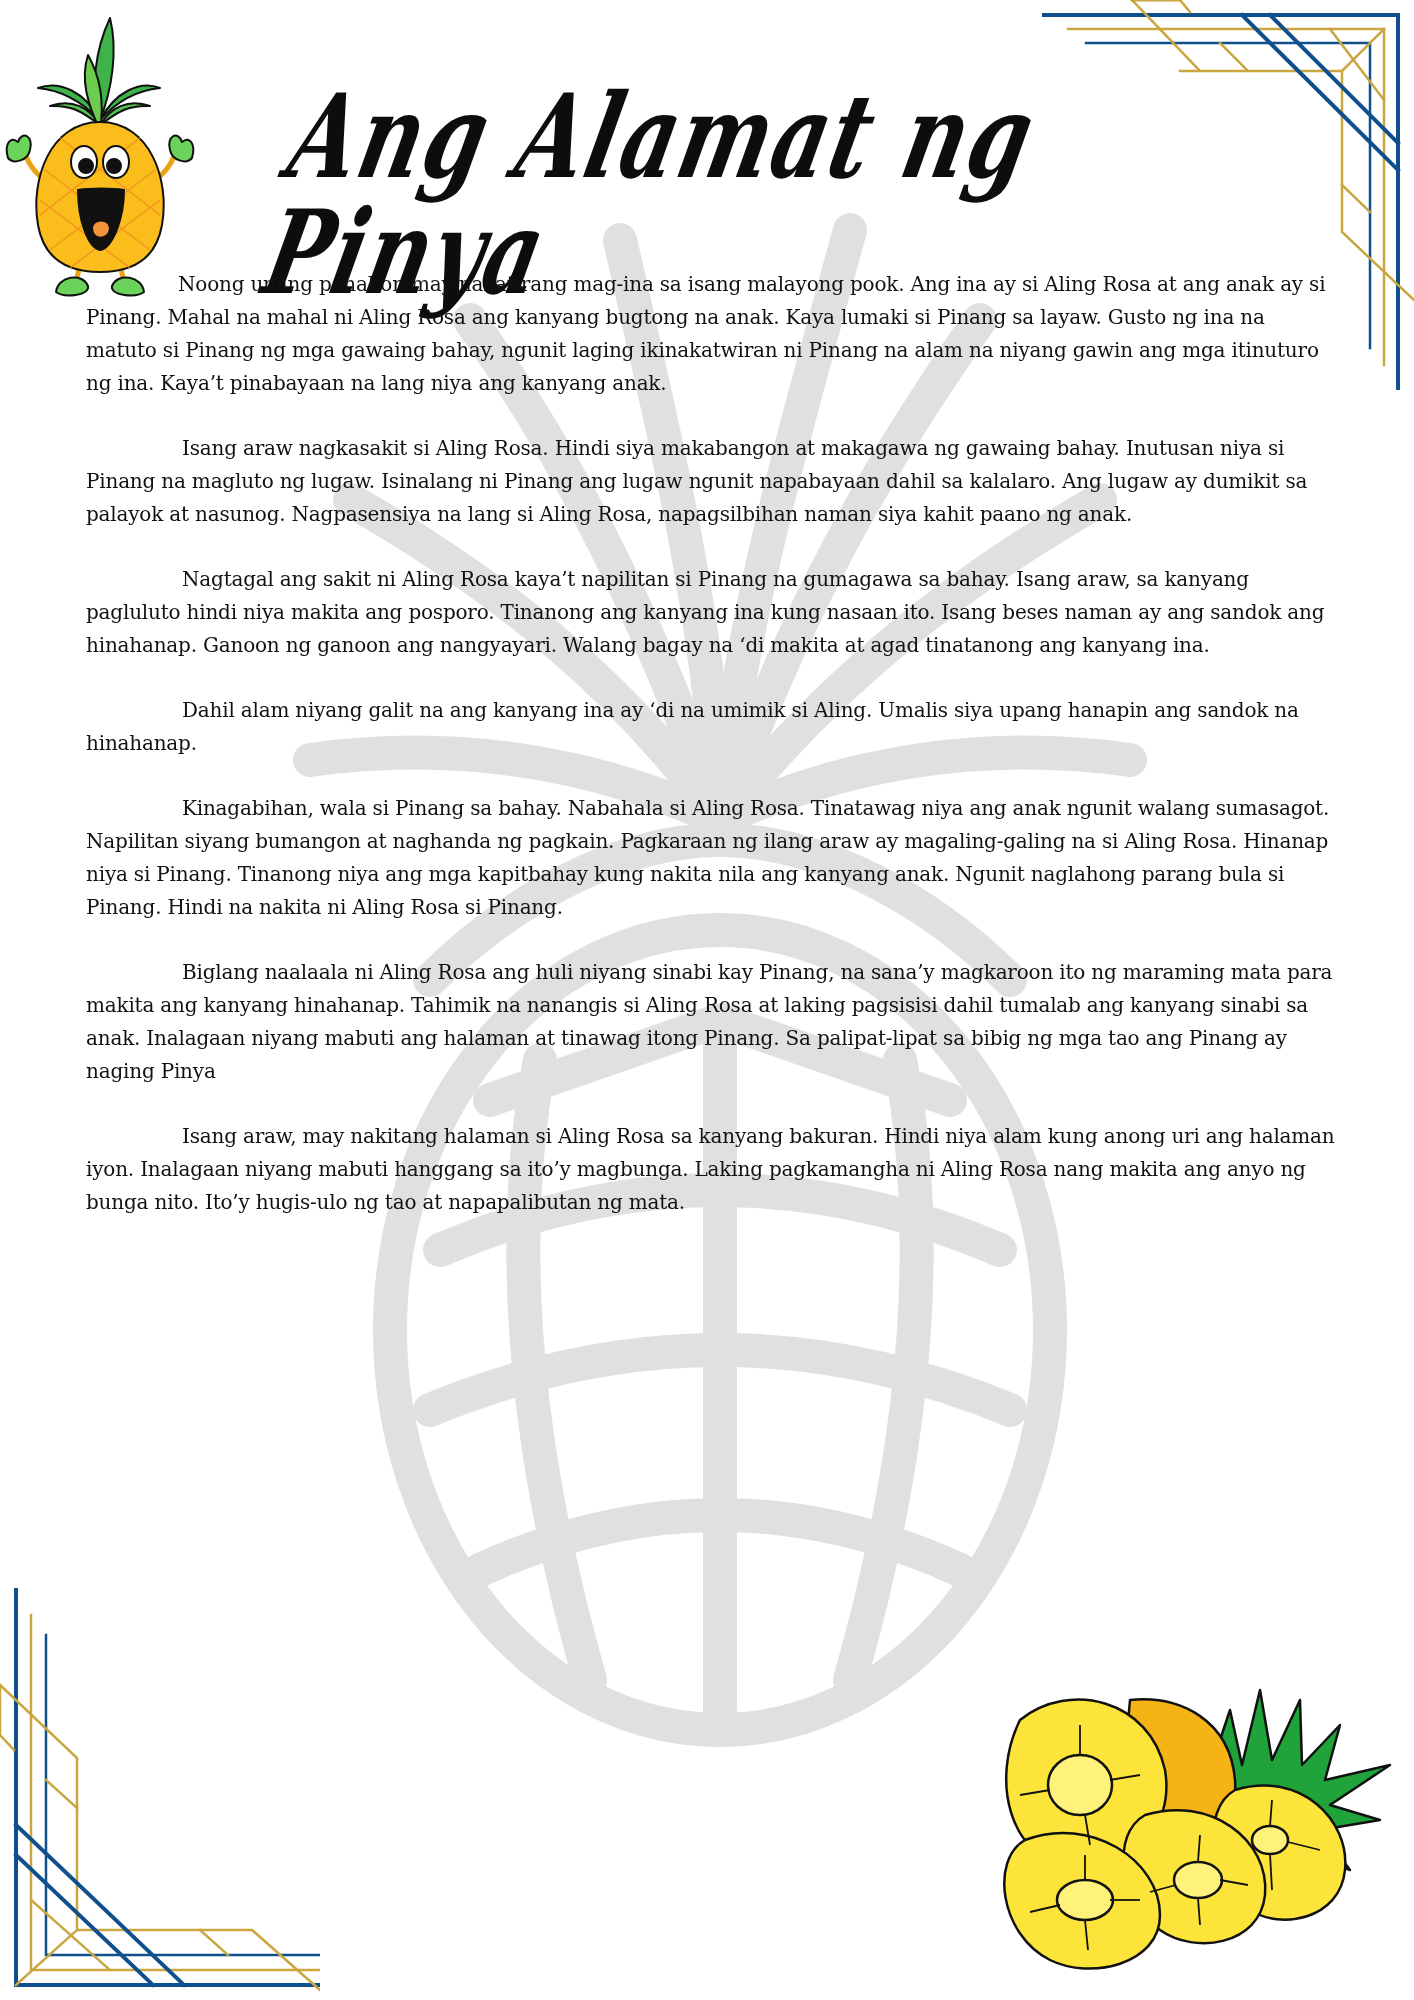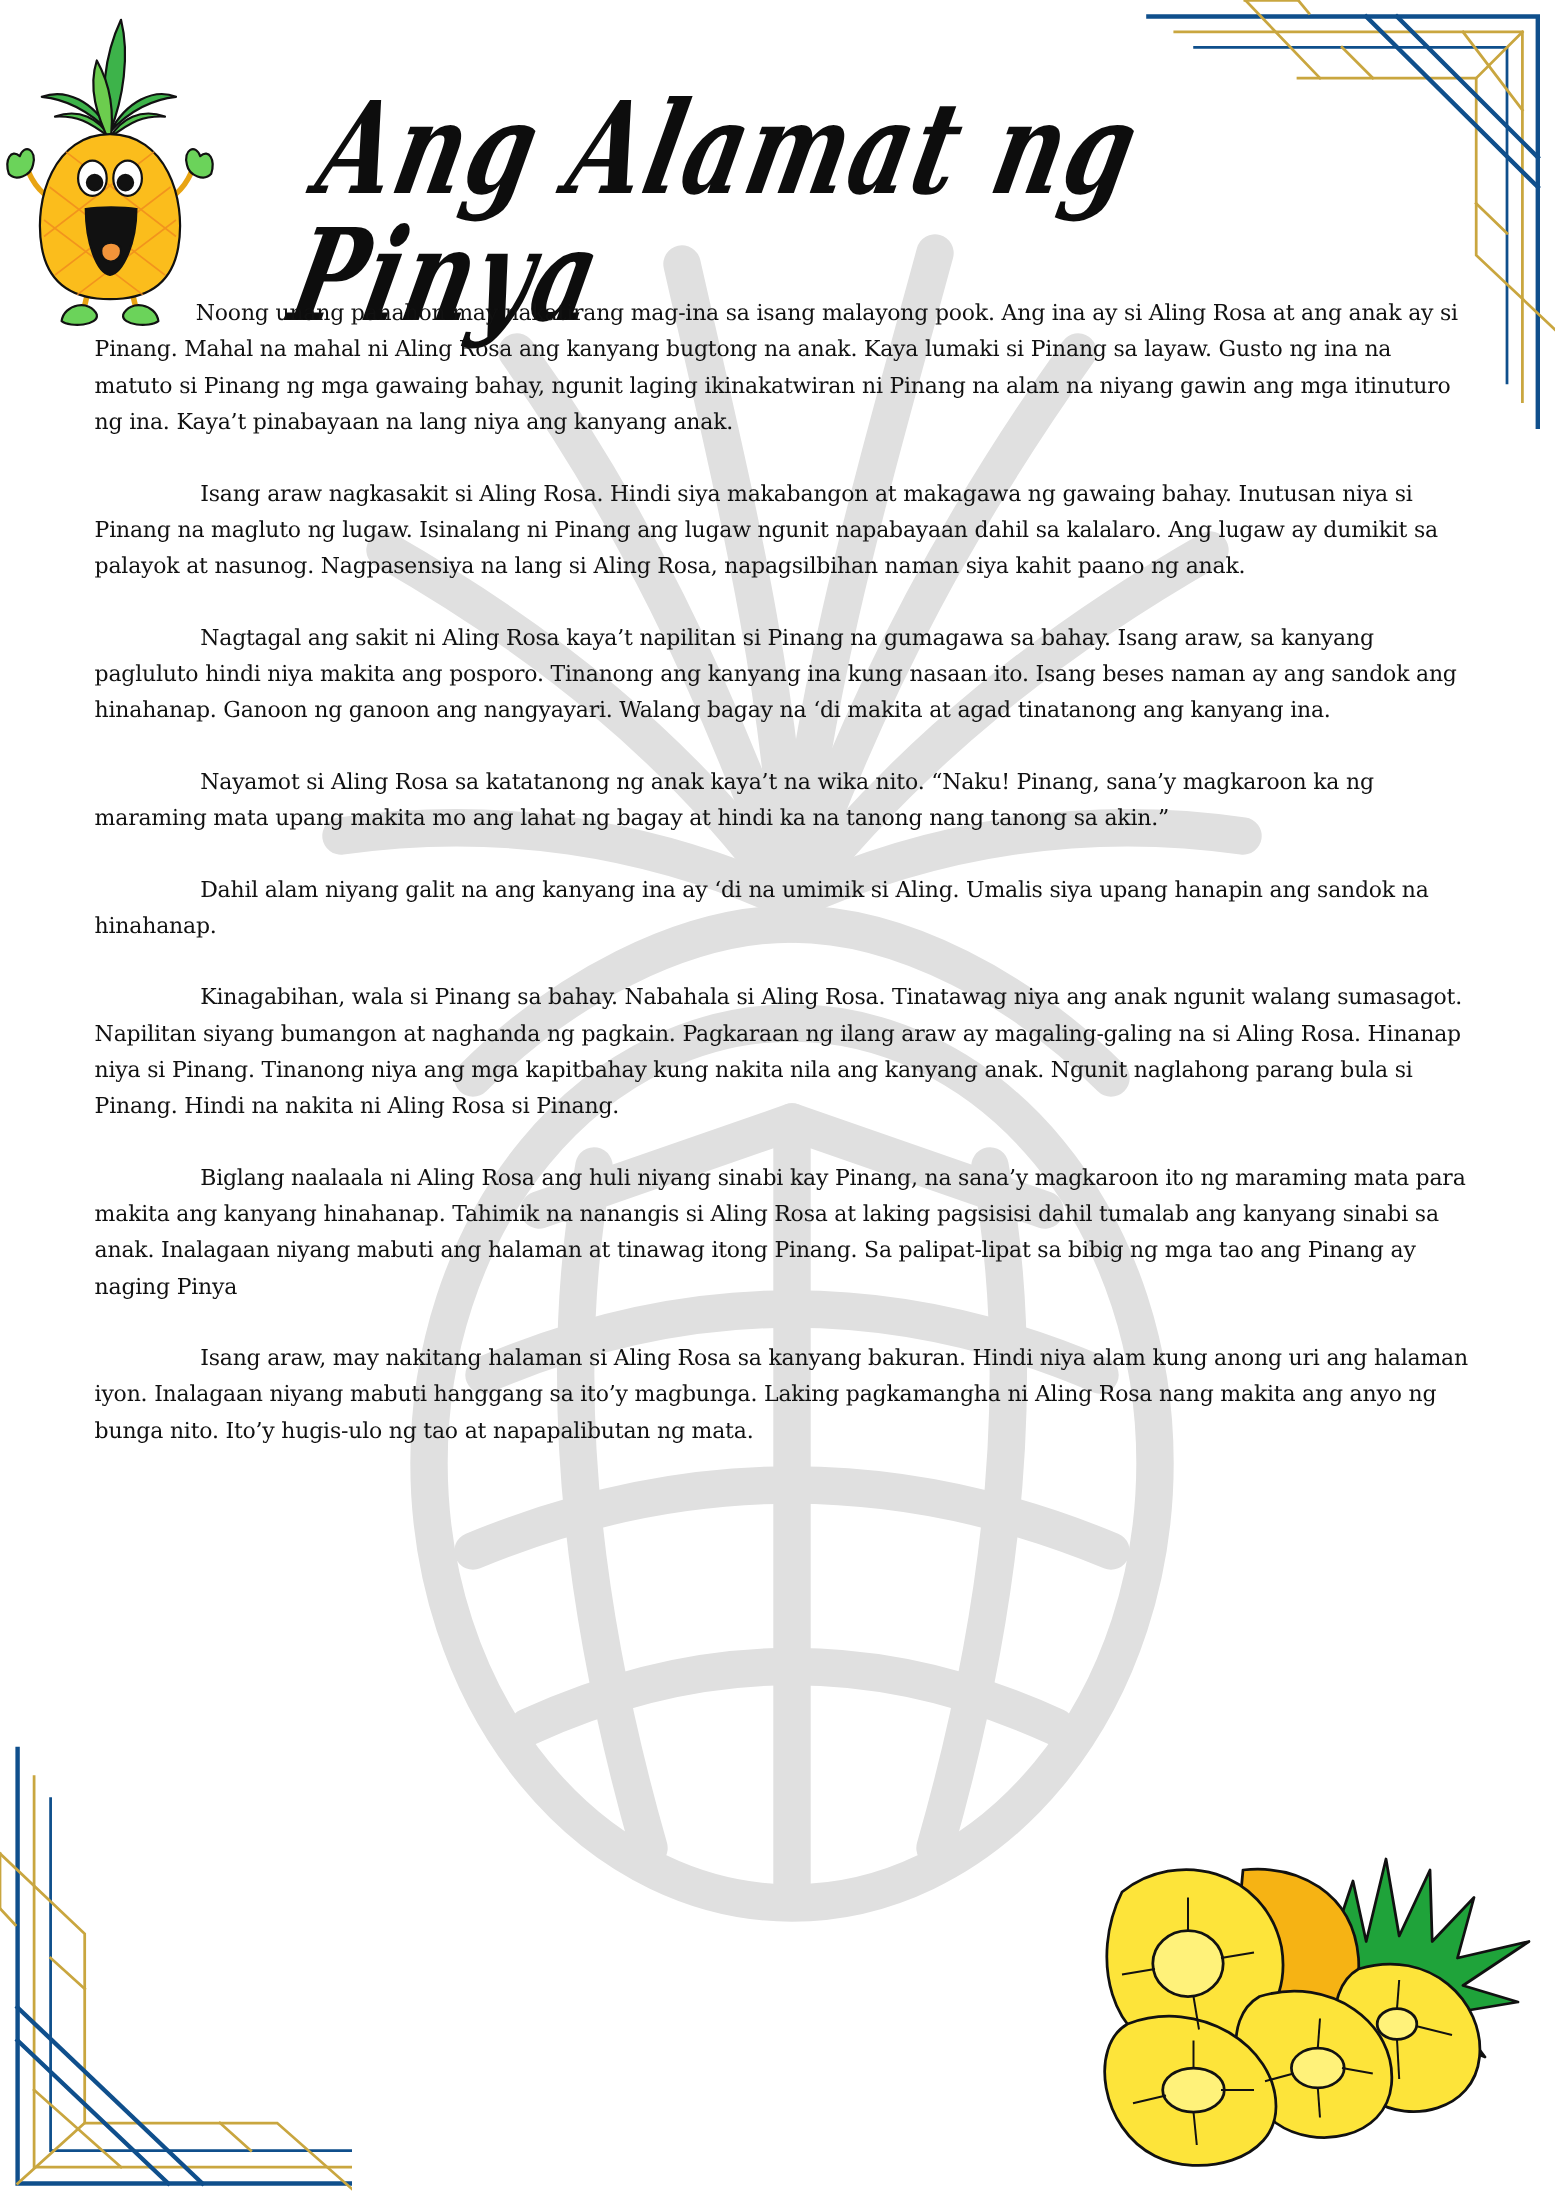--- a/index.html
+++ b/index.html
@@ -120,21 +120,20 @@
     <path d="M92 218 C 92 208, 110 208, 110 218 C 110 230, 92 232, 92 218Z" fill="#f2943a"></path>
   </g>
 </svg>
 
 <div class="title">Ang Alamat ng Pinya</div>
 
 <div class="story">
   <p class="para first">Noong unang panahon may nakatirang mag-ina sa isang malayong pook. Ang ina ay si Aling Rosa at ang anak ay si Pinang. Mahal na mahal ni Aling Rosa ang kanyang bugtong na anak. Kaya lumaki si Pinang sa layaw. Gusto ng ina na matuto si Pinang ng mga gawaing bahay, ngunit laging ikinakatwiran ni Pinang na alam na niyang gawin ang mga itinuturo ng ina. Kaya’t pinabayaan na lang niya ang kanyang anak.</p>
   <p class="para">Isang araw nagkasakit si Aling Rosa. Hindi siya makabangon at makagawa ng gawaing bahay. Inutusan niya si Pinang na magluto ng lugaw. Isinalang ni Pinang ang lugaw ngunit napabayaan dahil sa kalalaro. Ang lugaw ay dumikit sa palayok at nasunog. Nagpasensiya na lang si Aling Rosa, napagsilbihan naman siya kahit paano ng anak.</p>
   <p class="para">Nagtagal ang sakit ni Aling Rosa kaya’t napilitan si Pinang na gumagawa sa bahay. Isang araw, sa kanyang pagluluto hindi niya makita ang posporo. Tinanong ang kanyang ina kung nasaan ito. Isang beses naman ay ang sandok ang hinahanap. Ganoon ng ganoon ang nangyayari. Walang bagay na ‘di makita at agad tinatanong ang kanyang ina.</p>
-  <p class="para">Nayamot si Aling Rosa sa katatanong ng anak kaya’t na wika nito. “Naku! Pinang, sana’y magkaroon ka ng maraming mata upang makita mo ang lahat ng bagay at hindi ka na tanong nang tanong sa akin.”</p>
   <p class="para">Dahil alam niyang galit na ang kanyang ina ay ‘di na umimik si Aling. Umalis siya upang hanapin ang sandok na hinahanap.</p>
   <p class="para">Kinagabihan, wala si Pinang sa bahay. Nabahala si Aling Rosa. Tinatawag niya ang anak ngunit walang sumasagot. Napilitan siyang bumangon at naghanda ng pagkain. Pagkaraan ng ilang araw ay magaling-galing na si Aling Rosa. Hinanap niya si Pinang. Tinanong niya ang mga kapitbahay kung nakita nila ang kanyang anak. Ngunit naglahong parang bula si Pinang. Hindi na nakita ni Aling Rosa si Pinang.</p>
   <p class="para">Biglang naalaala ni Aling Rosa ang huli niyang sinabi kay Pinang, na sana’y magkaroon ito ng maraming mata para makita ang kanyang hinahanap. Tahimik na nanangis si Aling Rosa at laking pagsisisi dahil tumalab ang kanyang sinabi sa anak. Inalagaan niyang mabuti ang halaman at tinawag itong Pinang. Sa palipat-lipat sa bibig ng mga tao ang Pinang ay naging Pinya</p>
   <p class="para">Isang araw, may nakitang halaman si Aling Rosa sa kanyang bakuran. Hindi niya alam kung anong uri ang halaman iyon. Inalagaan niyang mabuti hanggang sa ito’y magbunga. Laking pagkamangha ni Aling Rosa nang makita ang anyo ng bunga nito. Ito’y hugis-ulo ng tao at napapalibutan ng mata.</p>
 </div>
 
 <svg class="layer" id="slices" viewBox="0 0 420 310">
   <g stroke="#111" stroke-width="2.5" stroke-linejoin="round">
 
     <path d="M230 90 L 250 30 L 262 85 L 280 10 L 292 80 L 320 20 L 322 85 L 360 45 L 345 100 L 410 85 L 350 125 L 400 140 L 340 150 L 370 190 L 320 170 Z" fill="#1fa33a"></path>

